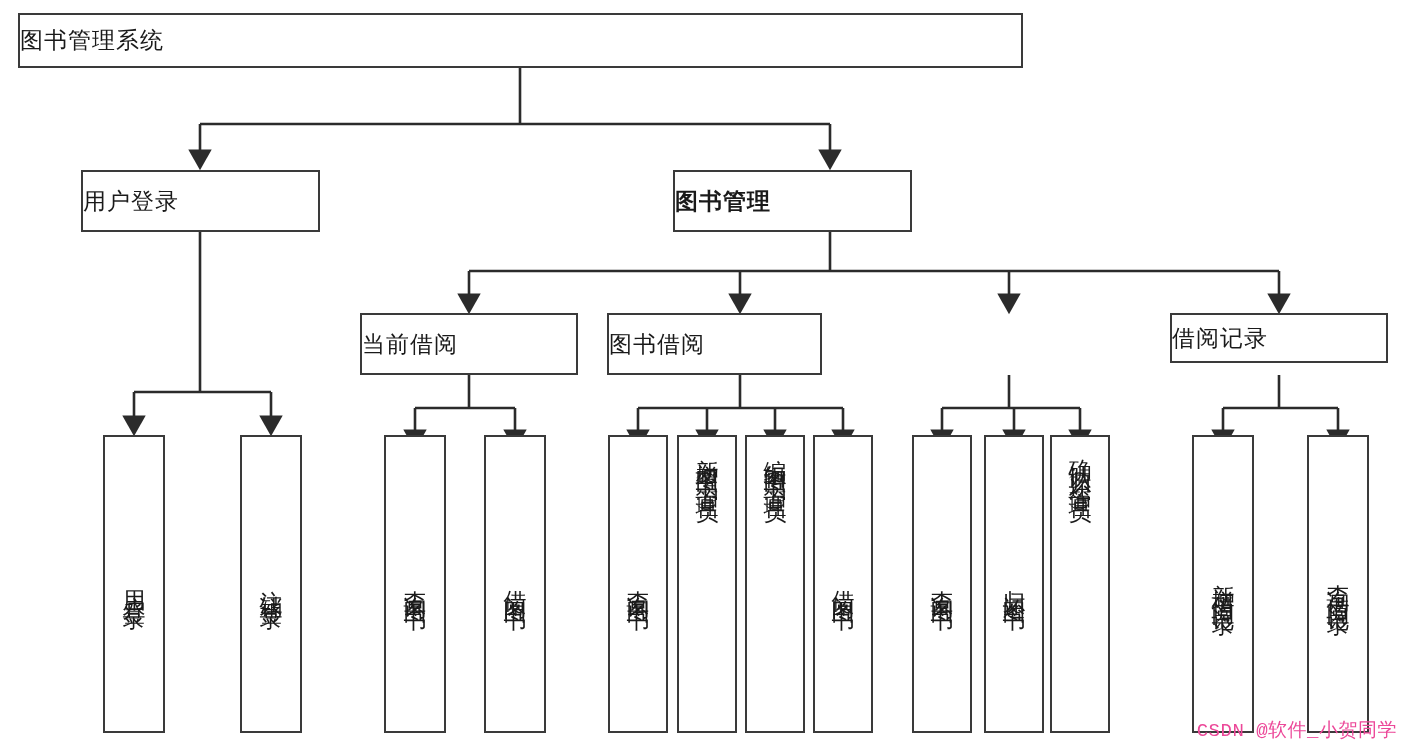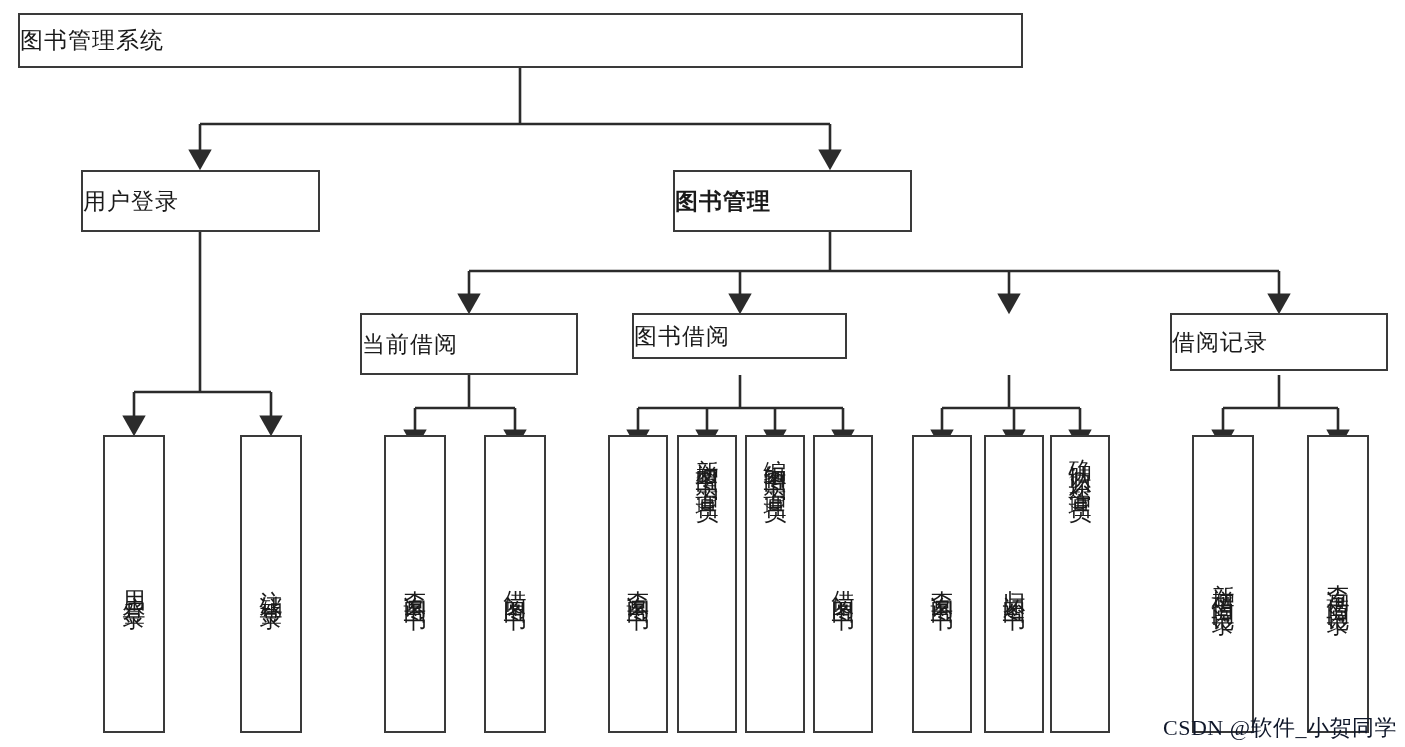--- a/index.html
+++ b/index.html
@@ -58,25 +58,25 @@
     justify-content: center;
   }
   .node-label {
     display: block;
     white-space: nowrap;
   }
   #watermark {
     position: absolute;
     right: 8px;
     bottom: 4px;
-    font-size: 22px;
-    color: #0f172a;
+    font-size: 19px;
+    color: #ec4899;
     letter-spacing: 0.5px;
     white-space: nowrap;
-    font-family: Liberation Serif, serif;
+    font-family: Liberation Mono, monospace;
   }
 </style>
 </head>
 <body>
 
 <div id="diagram-root">
 
   <svg class="edges" viewBox="0 0 1405 747" xmlns="http://www.w3.org/2000/svg">
     <defs>
       <marker id="arrowhead" markerWidth="9" markerHeight="9" refX="1" refY="4.5" orient="auto" markerUnits="strokeWidth">
@@ -135,24 +135,24 @@
   <div class="node horiz" style="left:81px; top:170px; width:239px; height:62px;">
     <span class="node-label">用户登录</span>
   </div>
   <div class="node horiz" style="left:673px; top:170px; width:239px; height:62px;font-weight:bold;">
     <span class="node-label">图书管理</span>
   </div>
 
   <div class="node horiz" style="left:360px; top:313px; width:218px; height:62px;">
     <span class="node-label">当前借阅</span>
   </div>
-  <div class="node horiz" style="left:632px; top:313px; width:215px; height:46px;">
+  <div class="node horiz" style="left:607px; top:313px; width:215px; height:62px;">
     <span class="node-label">图书借阅</span>
   </div>
-  <div class="node horiz" style="left:1170px; top:313px; width:218px; height:58px;">
+  <div class="node horiz" style="left:1170px; top:313px; width:218px; height:50px;">
     <span class="node-label">借阅记录</span>
   </div>
 
   <div class="node vert midalign" style="left:103px; top:435px; width:62px; height:298px;">
     <span class="node-label">用户登录</span>
   </div>
   <div class="node vert midalign" style="left:240px; top:435px; width:62px; height:298px;">
     <span class="node-label">注销登录</span>
   </div>
 

